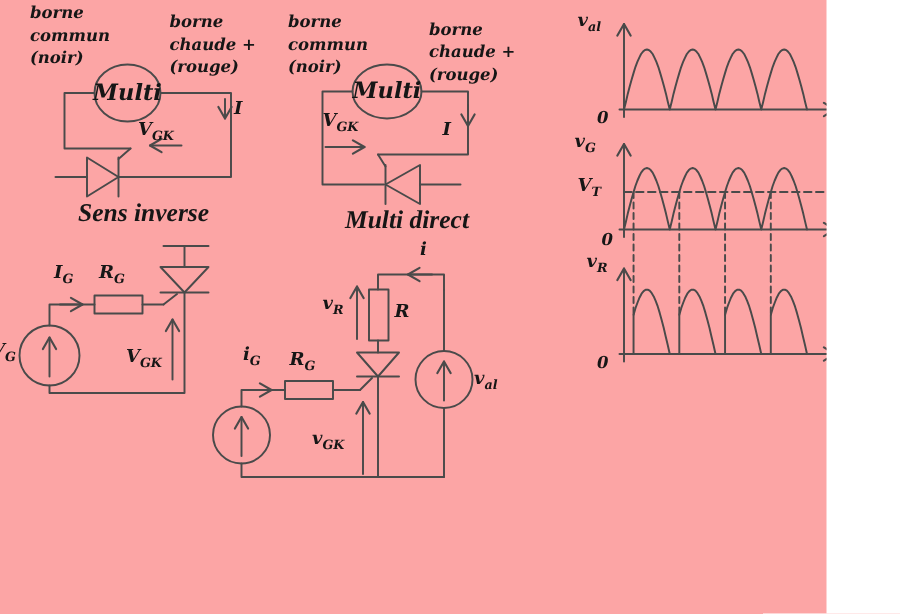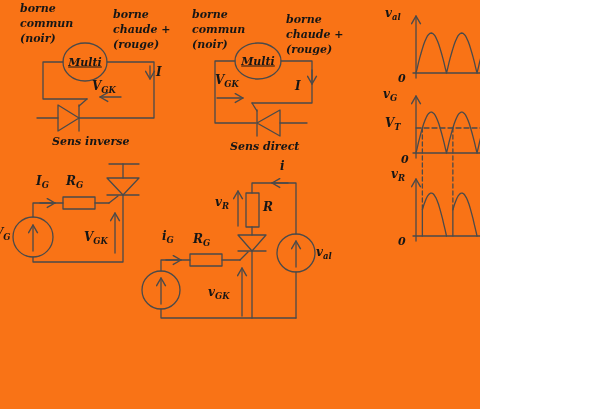--- a/index.html
+++ b/index.html
@@ -1,26 +1,26 @@
 <!DOCTYPE html>
 <html><head>
 <meta charset="utf-8">
 <style>
   html,body{margin:0;padding:0;background:#fff;}
-  #stage{position:relative;width:480px;height:409px;background:#f97316;overflow:hidden;
+  #stage{position:relative;width:551px;height:409px;background:#fca5a5;overflow:hidden;
          font-family:"DejaVu Serif",serif;}
   #art{position:absolute;left:0;top:0;}
   #art line,#art polyline,#art polygon,#art path,#art ellipse,#art circle,#art rect{
       stroke:#4a4a4a;fill:none;stroke-width:1.3px;stroke-linecap:round;stroke-linejoin:round;}
   .lb{position:absolute;font-style:italic;font-weight:bold;color:#161616;
       font-size:11px;line-height:13px;white-space:nowrap;}
   .math{font-size:12px;}
   .math sub{font-size:8.5px;font-style:italic;text-align:center;}
-  .meter{font-size:11px;transform:translate(-50%,-50%);text-decoration:underline;}
-  .cap{font-size:11px;}
+  .meter{font-size:15px;transform:translate(-50%,-50%);}
+  .cap{font-size:17px;font-family:Liberation Serif, serif;}
   .ax{font-size:11px;}
 </style>
 </head>
 <body>
 
 <div id="stage">
 
   <svg id="art" width="600" height="409">
     <defs>
       <marker id="ah" viewBox="0 0 10 10" refX="8.5" refY="5" markerWidth="11" markerHeight="11" orient="auto" markerUnits="userSpaceOnUse">
@@ -133,21 +133,21 @@
 
   <div class="lb" style="left:192px;top:8px">borne</div>
   <div class="lb" style="left:192px;top:23px">commun</div>
   <div class="lb" style="left:192px;top:38px">(noir)</div>
   <div class="lb" style="left:286px;top:13px">borne</div>
   <div class="lb" style="left:286px;top:28px">chaude +</div>
   <div class="lb" style="left:286px;top:43px">(rouge)</div>
   <div class="lb meter" style="left:258px;top:61px">Multi</div>
   <div class="lb math" style="left:215px;top:74px"><span>V</span><sub>GK</sub></div>
   <div class="lb math" style="left:295px;top:80px">I</div>
-  <div class="lb cap" style="left:230px;top:140px">Sens direct</div>
+  <div class="lb cap" style="left:230px;top:140px">Multi direct</div>
 
   <div class="lb math" style="left:-6px;top:227px"><span>V</span><sub>G</sub></div>
   <div class="lb math" style="left:36px;top:175px"><span>I</span><sub>G</sub></div>
   <div class="lb math" style="left:66px;top:175px"><span>R</span><sub>G</sub></div>
   <div class="lb math" style="left:84px;top:231px"><span>V</span><sub>GK</sub></div>
 
   <div class="lb math" style="left:280px;top:160px">i</div>
   <div class="lb math" style="left:215px;top:196px"><span>v</span><sub>R</sub></div>
   <div class="lb math" style="left:263px;top:201px">R</div>
   <div class="lb math" style="left:162px;top:230px"><span>i</span><sub>G</sub></div>

